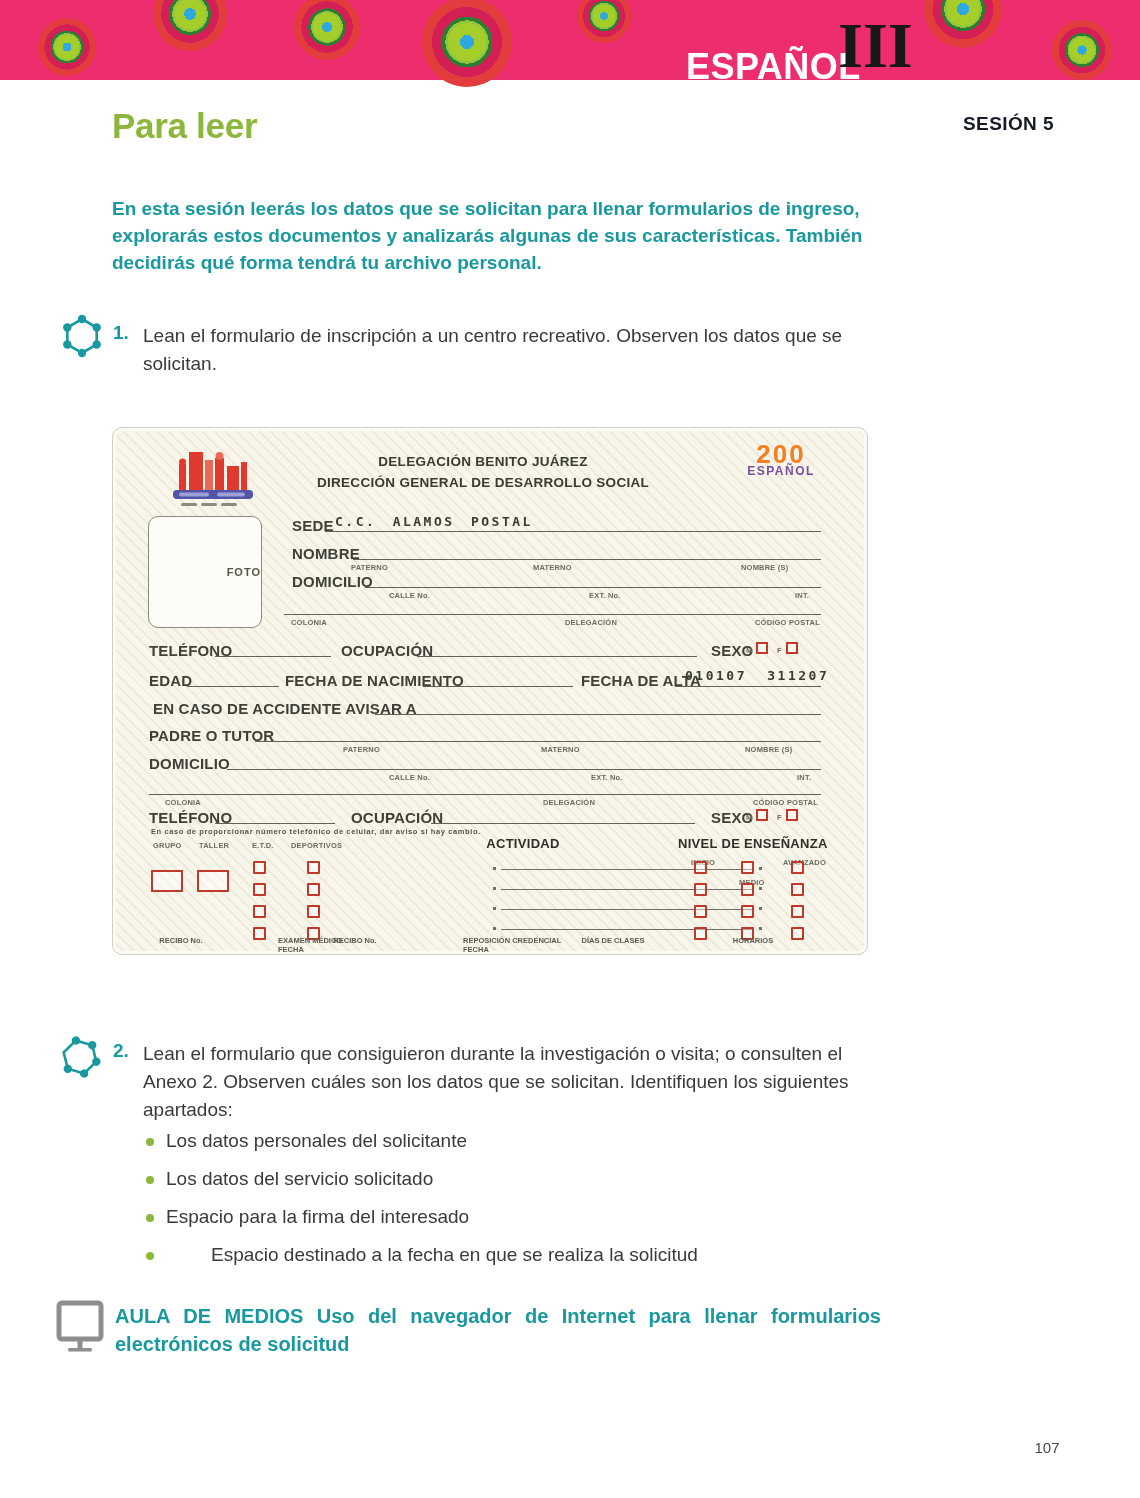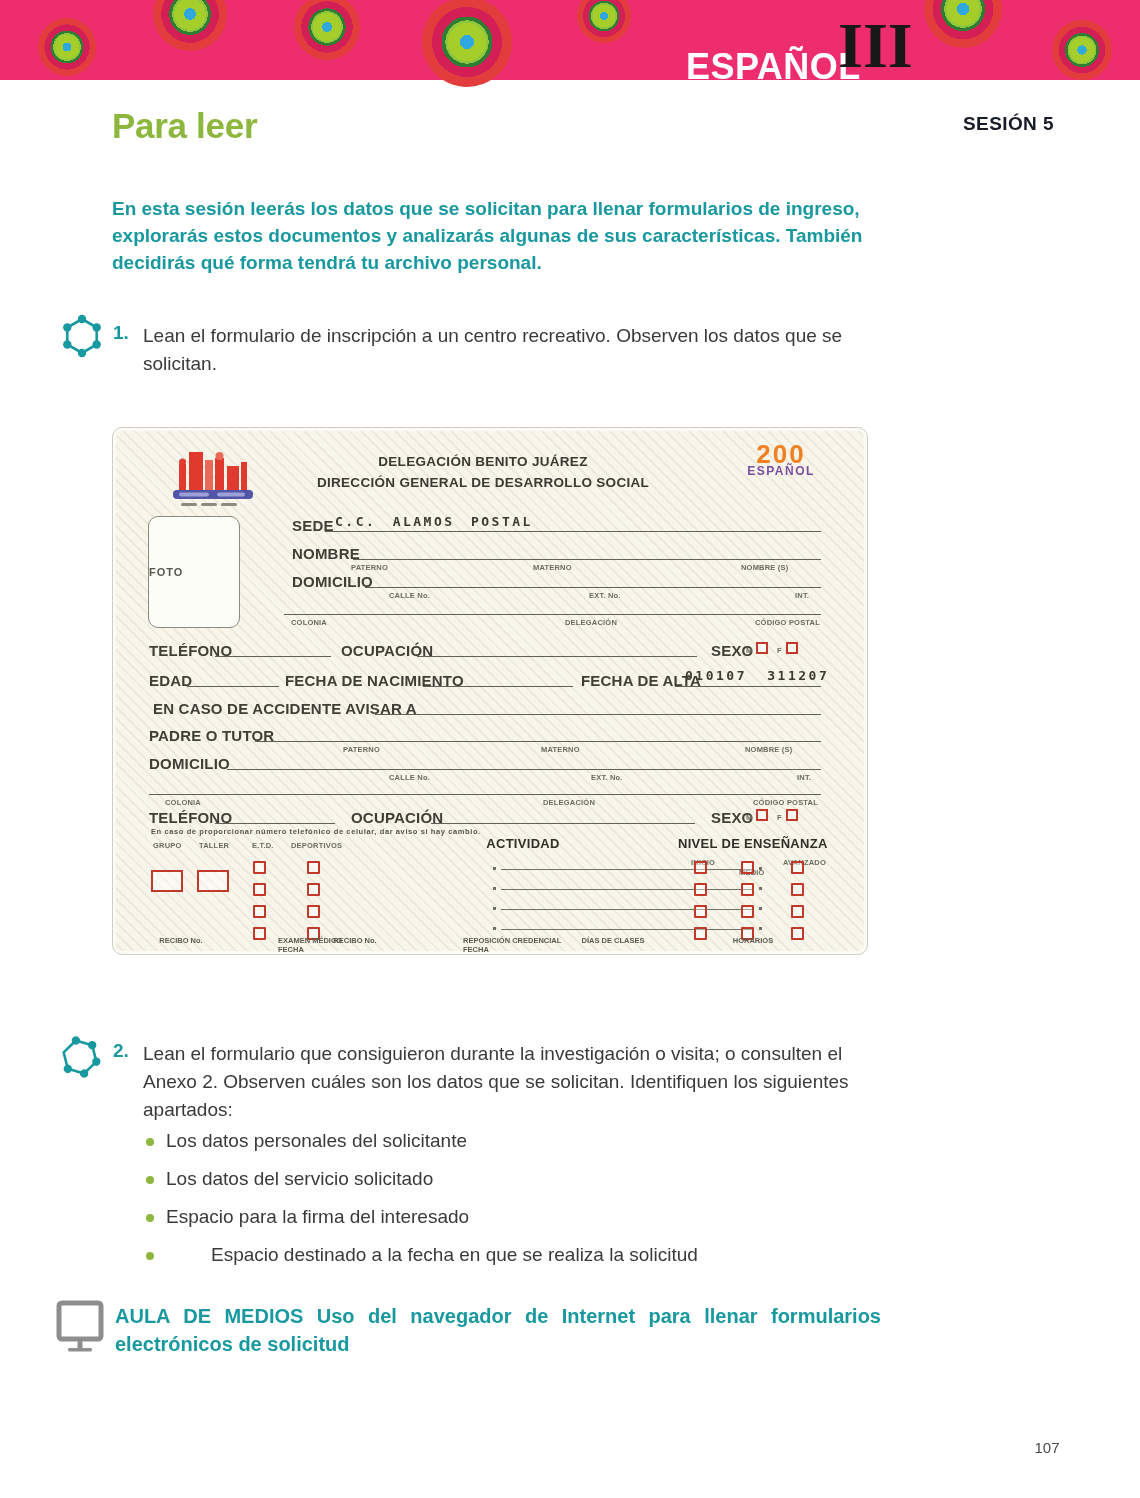--- a/index.html
+++ b/index.html
@@ -39,22 +39,22 @@
   .sub  { color:#6B6B60; font-size:7.5px; font-weight:700; letter-spacing:.2px; white-space:nowrap; }
   .line { border-bottom:1.5px solid #61615A; height:0; }
   .typed { font-family:"DejaVu Sans Mono", monospace; color:#3B3B33; font-size:13px; font-weight:700; letter-spacing:2.5px; word-spacing:6px; white-space:nowrap; }
   .chk  { width:12px; height:12px; border:2px solid #C0392B; background:rgba(255,255,255,.4); }
   .chk-sm { width:13px; height:13px; border:2px solid #C0392B; border-radius:1px; background:rgba(255,255,255,.4); }
   .big-box { width:32px; height:22px; border:2.5px solid #C0392B; background:rgba(255,255,255,.4); }
   .sec-hd { color:#2F2F28; font-size:13px; font-weight:700; letter-spacing:.3px; white-space:nowrap; }
   .act-line { border-bottom:1.5px solid #70706A; height:0; }
   .dotmark { width:3px; height:3px; background:#70706A; }
   .bot-lbl { color:#5A5A50; font-size:7.5px; line-height:9px; font-weight:700; text-align:center; white-space:nowrap; }
-  .photo-box { left:35px; top:88px; width:92px; height:112px; border:1.5px solid #8B8B80; border-radius:10px; background:#FDFDF8;
-    display:flex; align-items:center; justify-content:flex-start; }
+  .photo-box { left:35px; top:88px; width:114px; height:112px; border:1.5px solid #8B8B80; border-radius:10px; background:#FDFDF8;
+    display:flex; align-items:center; justify-content:flex-end; }
   .photo-box span { position:static; color:#55554C; font-size:11px; font-weight:700; letter-spacing:1px; }
   .logo200 { left:618px; top:14px; width:100px; text-align:center; }
   .logo200 .y { position:static; display:block; color:#F08021; font-size:26px; font-weight:800; letter-spacing:2px; line-height:24px; }
   .logo200 .j { position:static; display:block; color:#7B4FA0; font-size:12px; font-weight:800; letter-spacing:1.5px; margin-top:-2px; }
   
   .bullet-dot { position:absolute; left:146px; width:8px; height:8px; border-radius:50%; background:#8CB63C; }
   .bullet-text { position:absolute; left:166px; width:720px; color:#3A3A3A; font-size:19px; }
   
   .aula-text { position:absolute; left:115px; top:1302px; width:766px; color:#18989F; font-size:20px; line-height:28px; font-weight:700; text-align:justify; }
   .page-num { position:absolute; left:1022px; top:1439px; width:50px; text-align:center; color:#4A4A4A; font-size:15px; }
@@ -192,21 +192,21 @@
 
   <span class="sub" style="left:38px;top:399px;letter-spacing:.6px;color:#55544A;">En caso de proporcionar número telefónico de celular, dar aviso si hay cambio.</span>
 
   <span class="sub" style="left:40px;top:413px;">GRUPO</span>
   <span class="sub" style="left:86px;top:413px;">TALLER</span>
   <span class="sub" style="left:130px;top:413px;padding-left:9px;">E.T.D.</span>
   <span class="sub" style="left:178px;top:413px;">DEPORTIVOS</span>
   <div class="sec-hd" style="left:330px;top:408px;width:160px;text-align:center;">ACTIVIDAD</div>
   <div class="sec-hd" style="left:565px;top:408px;">NIVEL DE ENSEÑANZA</div>
   <span class="sub" style="left:578px;top:430px;">INICIO</span>
-  <span class="sub" style="left:626px;top:440px;">MEDIO</span>
+  <span class="sub" style="left:626px;top:450px;">MEDIO</span>
   <span class="sub" style="left:670px;top:430px;">AVANZADO</span>
 
   <div class="big-box" style="left:38px;top:442px;"></div>
   <div class="big-box" style="left:84px;top:442px;"></div>
 
   <div class="chk-sm" style="left:140px;top:433px;"></div>
   <div class="chk-sm" style="left:140px;top:455px;"></div>
   <div class="chk-sm" style="left:140px;top:477px;"></div>
   <div class="chk-sm" style="left:140px;top:499px;"></div>
 

